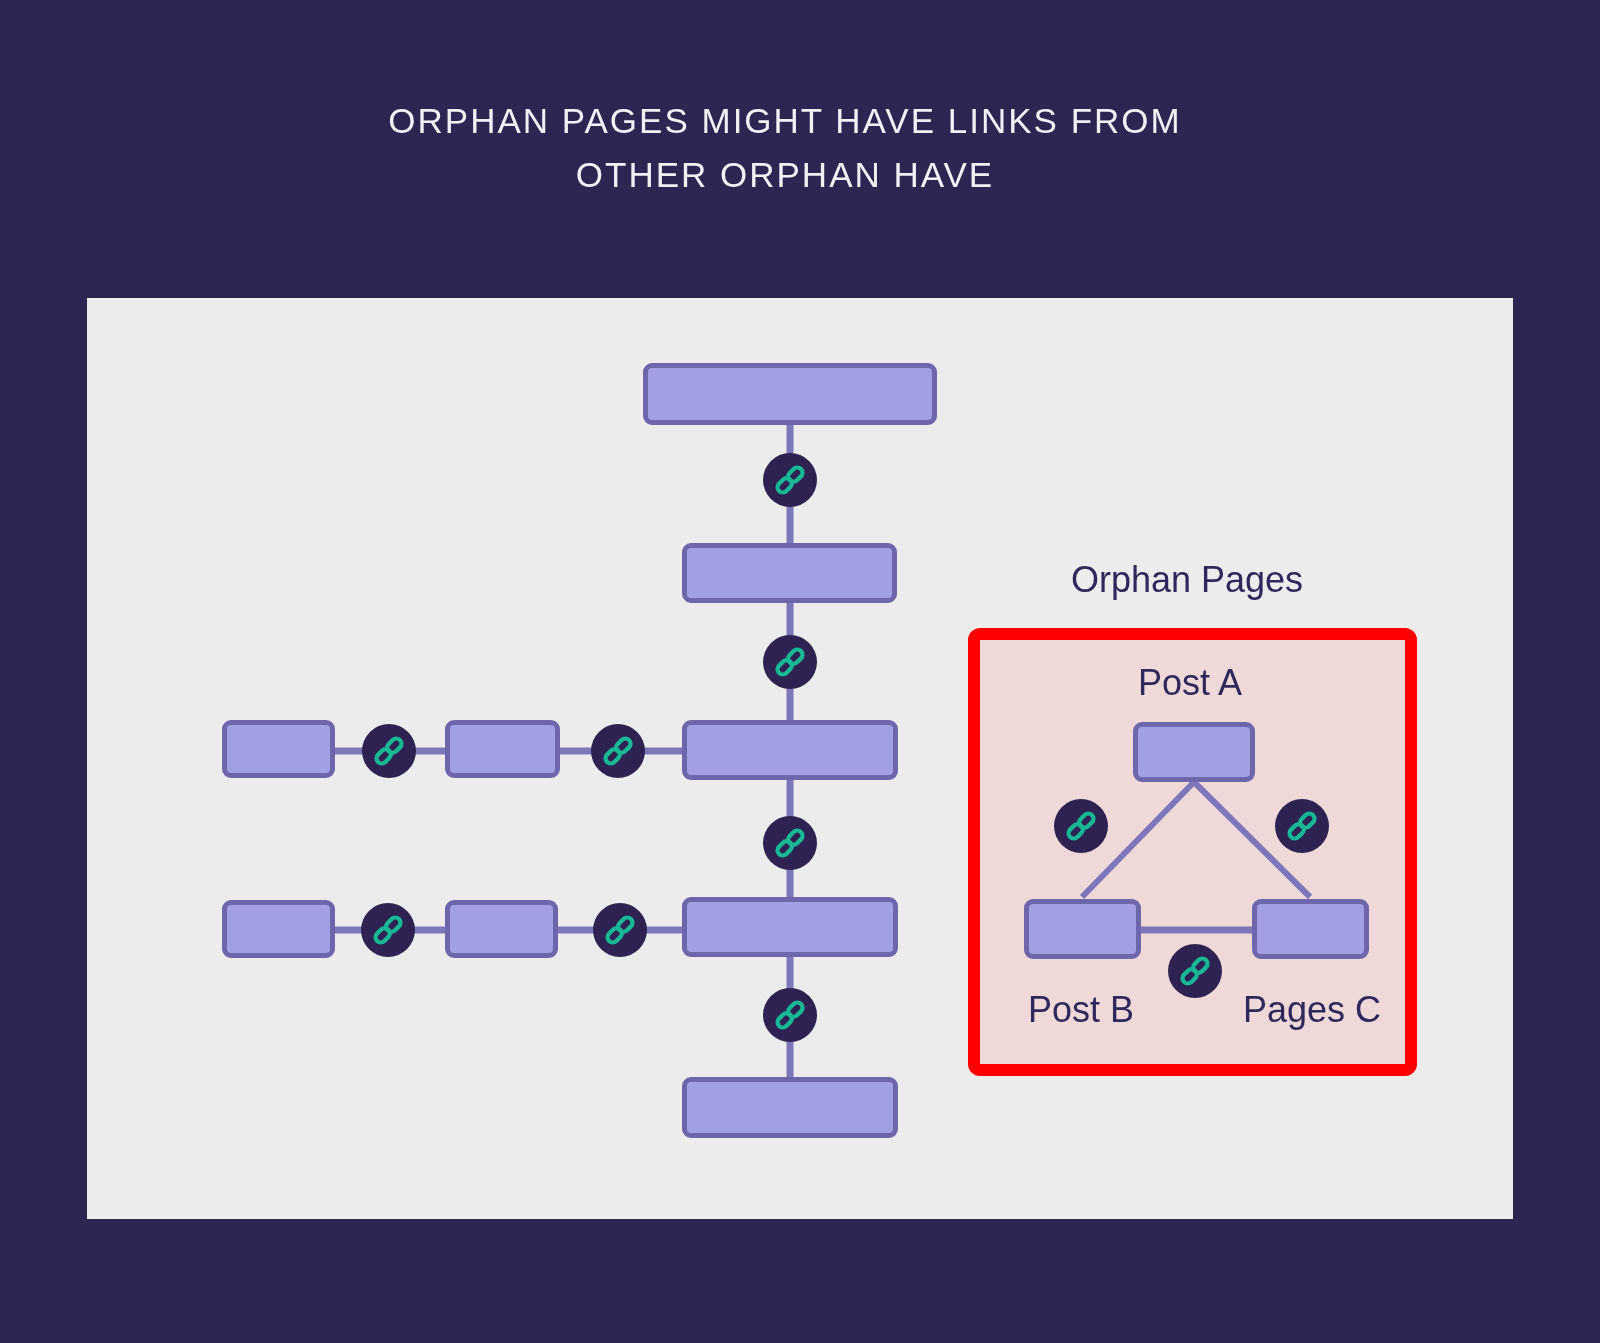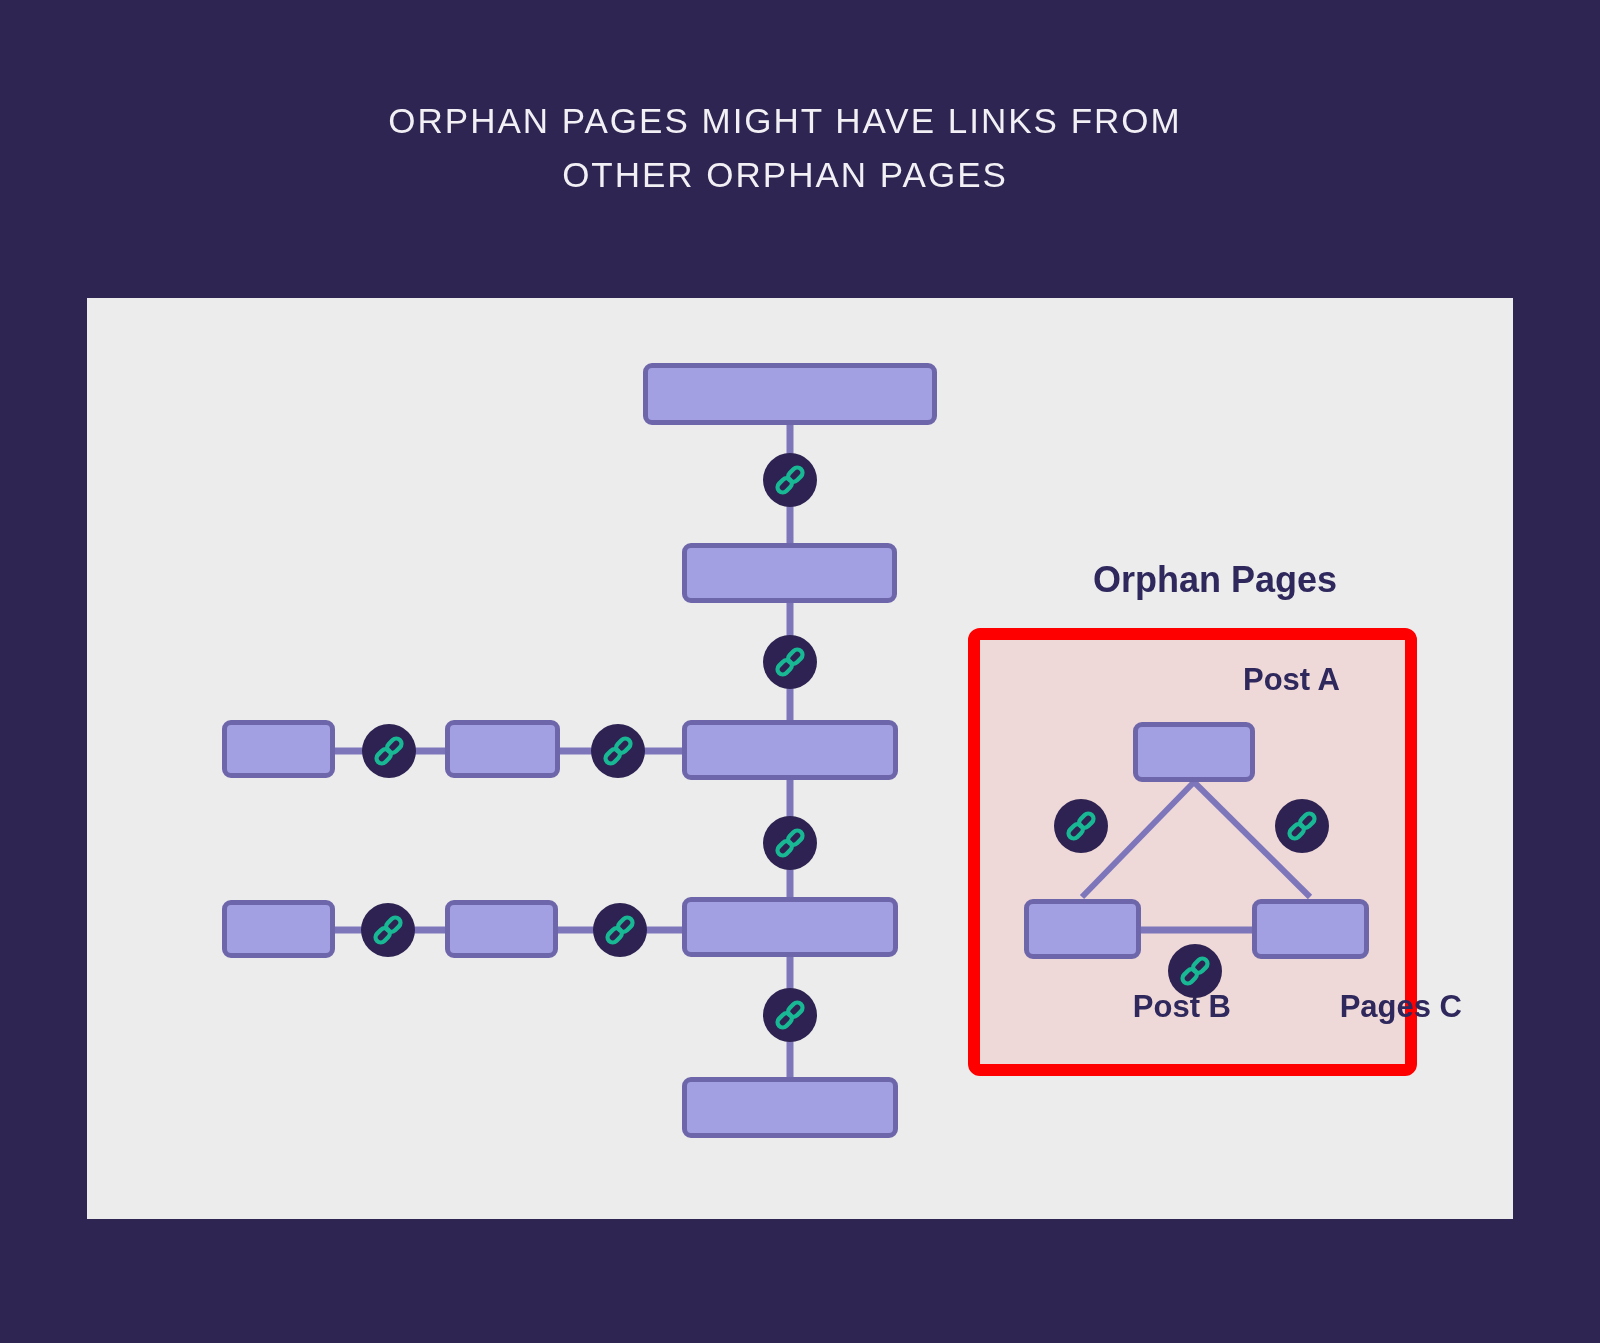--- a/index.html
+++ b/index.html
@@ -32,32 +32,32 @@
   .badge svg{width:38px;height:38px;}
   .chain-stroke{stroke:var(--teal,#19b894);fill:none;stroke-width:5.5px;}
   .highlight{
     position:absolute;left:881px;top:330px;width:449px;height:448px;
     box-sizing:border-box;z-index:1;
     background:var(--pink,#efd8d8);
     border:12px solid var(--red,#ff0000);
     border-radius:12px;
   }
   .dlabel{
-    position:absolute;z-index:3;width:300px;text-align:right;
-    color:var(--ink,#2e285c);font-weight:700;
+    position:absolute;z-index:3;width:300px;text-align:center;
+    color:var(--ink,#2e285c);font-weight:400;
   }
   .section-label{font-size:36px;}
-  .post-label{font-size:31px;}
+  .post-label{font-size:36px;}
 </style>
 </head>
 <body>
 
 <div class="title">
   <div>ORPHAN PAGES MIGHT HAVE LINKS FROM</div>
-  <div>OTHER ORPHAN PAGES</div>
+  <div>OTHER ORPHAN HAVE</div>
 </div>
 
 <div class="panel">
 
   <div class="highlight"></div>
 
   <svg class="connectors" width="1426" height="921" viewBox="0 0 1426 921">
     <defs>
       <symbol id="chain-link" viewBox="0 0 48 48">
         <g transform="rotate(-45 24 24)" class="chain-stroke" stroke-linejoin="round">

